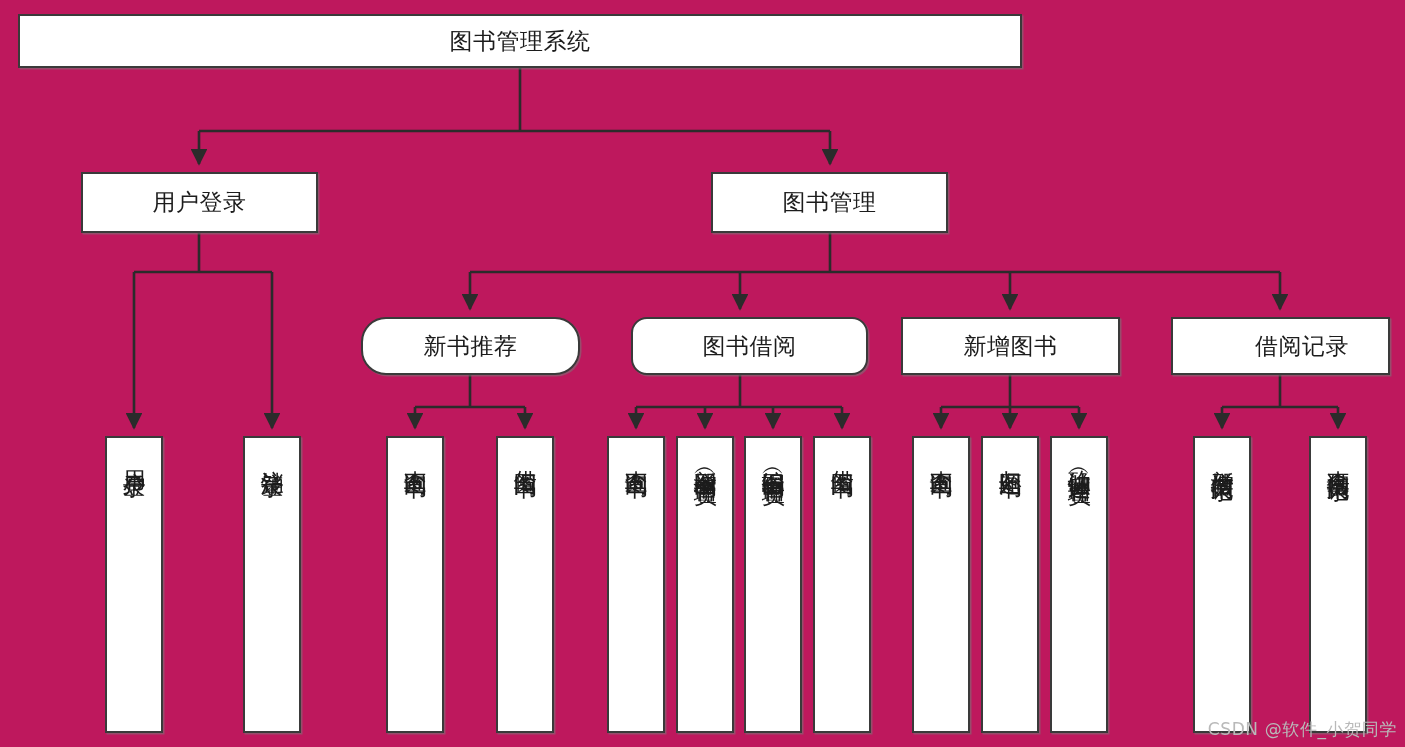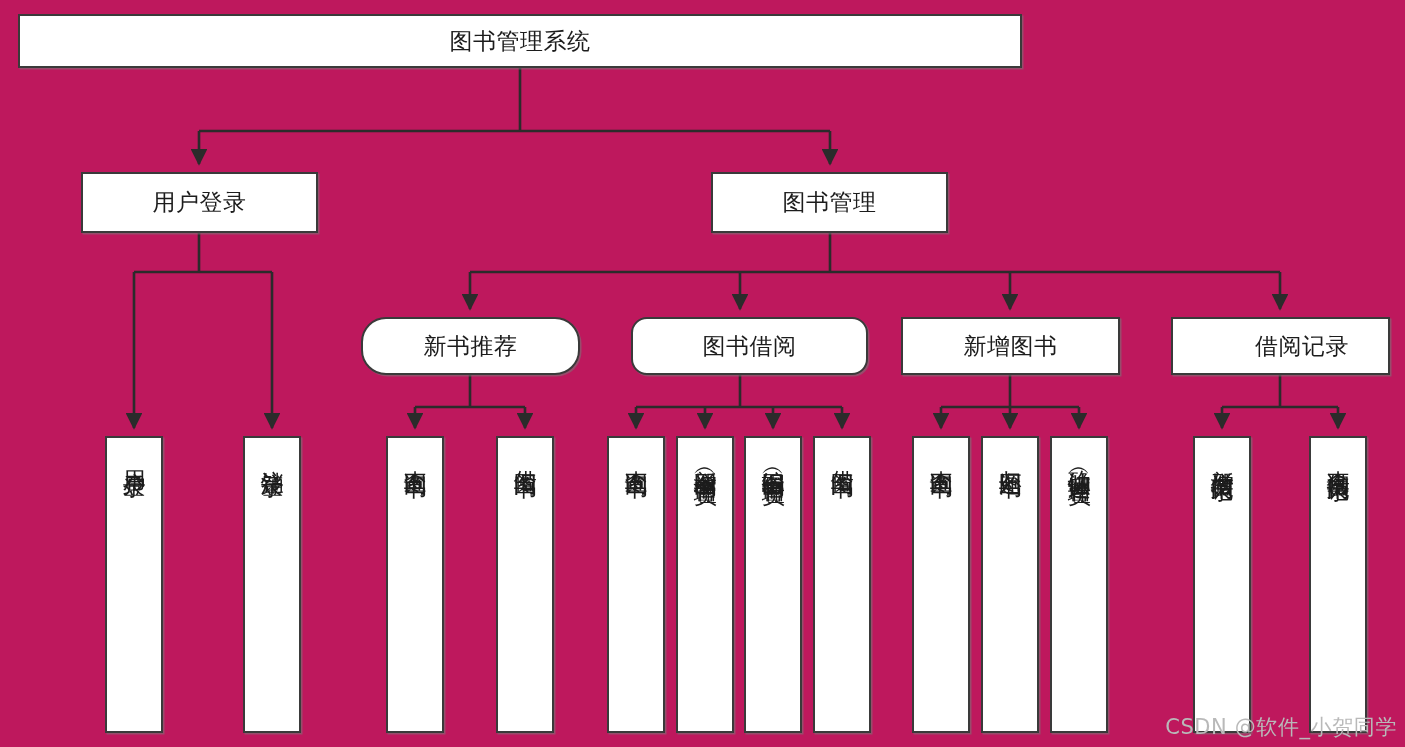--- a/index.html
+++ b/index.html
@@ -53,21 +53,21 @@
     text-orientation: upright;
     font-size: 23px;
     line-height: 1.38;
     letter-spacing: 2px;
     white-space: normal;
   }
   .watermark {
     position: absolute;
     right: 8px;
     bottom: 6px;
-    font-size: 21px;
+    font-size: 17px;
     color: #b9b9b9;
     letter-spacing: 0.6px;
     white-space: nowrap;
     user-select: none;
   }
 </style>
 </head>
 <body>
 
 <div id="canvas">

